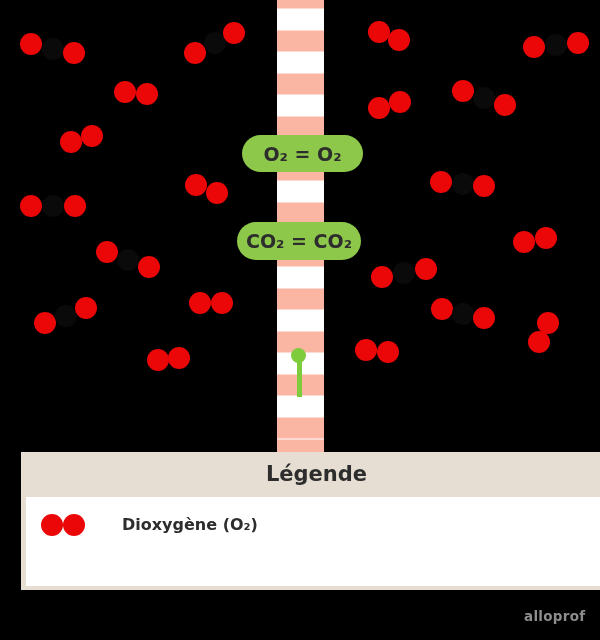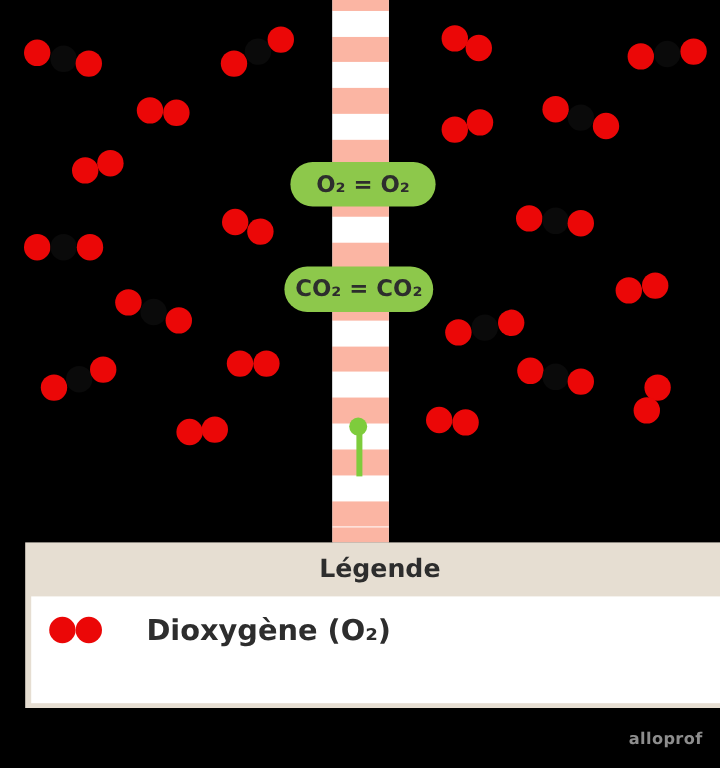--- a/index.html
+++ b/index.html
@@ -55,21 +55,21 @@
     background:var(--legend-body-white);
   }
   .legend-row{position:absolute;left:0;right:0;height:24px;}
   .legend-row-o2{top:16px;}
   .legend-row-co2{top:51px;}
   .legend-marker{position:absolute;top:1px;}
   .legend-row-o2 .legend-marker{left:15px;}
   .legend-row-co2 .legend-marker{left:1px;}
   .legend-label{
     position:absolute;left:96px;top:0;line-height:24px;
-    font-size:24px;font-weight:600;color:var(--label-dark);white-space:nowrap;
+    font-size:16px;font-weight:600;color:var(--label-dark);white-space:nowrap;
   }
   .watermark{
     position:absolute;left:524px;top:608px;font-size:13.5px;font-weight:700;
     color:var(--watermark-gray);letter-spacing:0.3px;z-index:6;
   }
 </style>
 </head>
 <body>
 
 <div class="stage">

